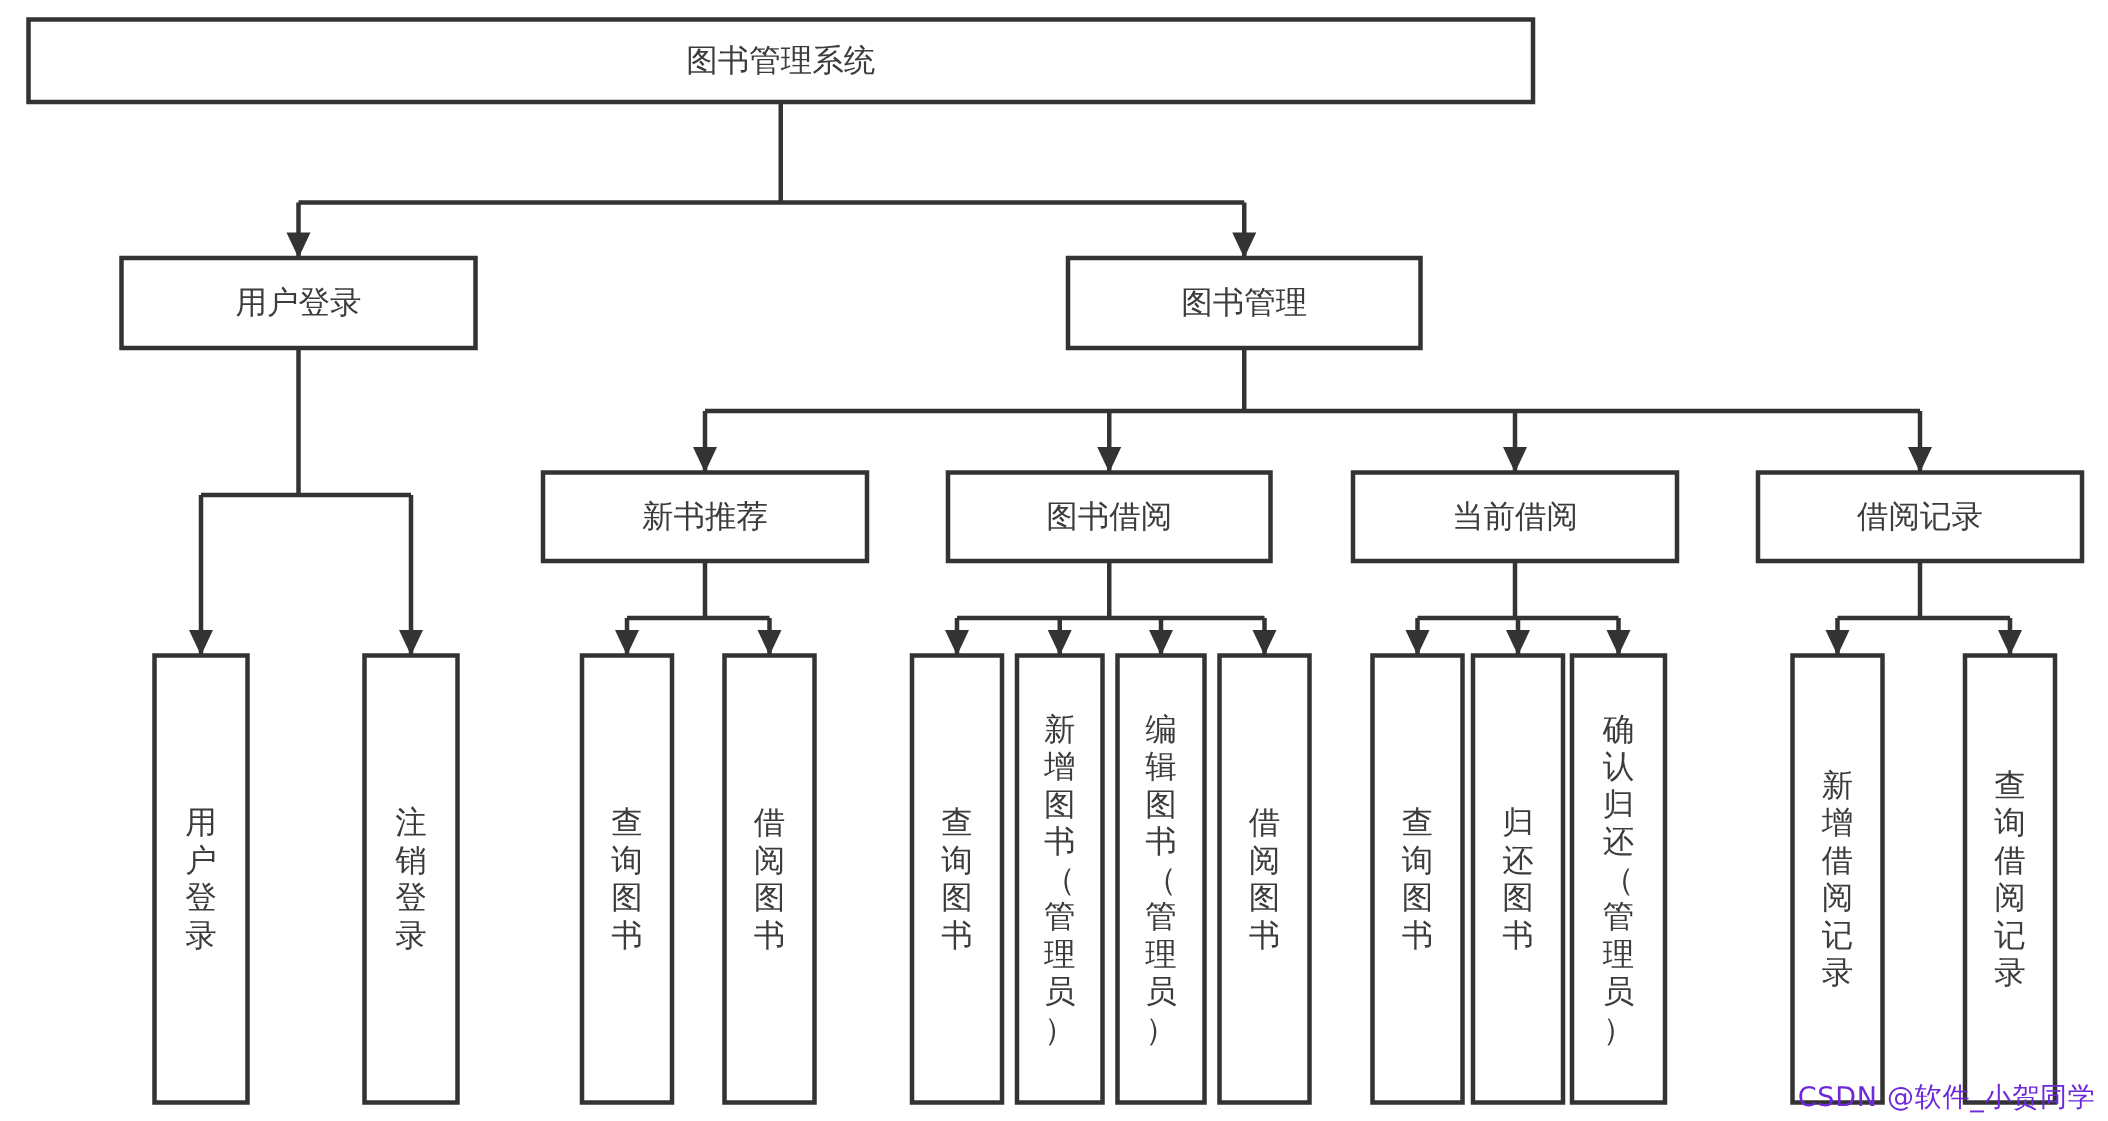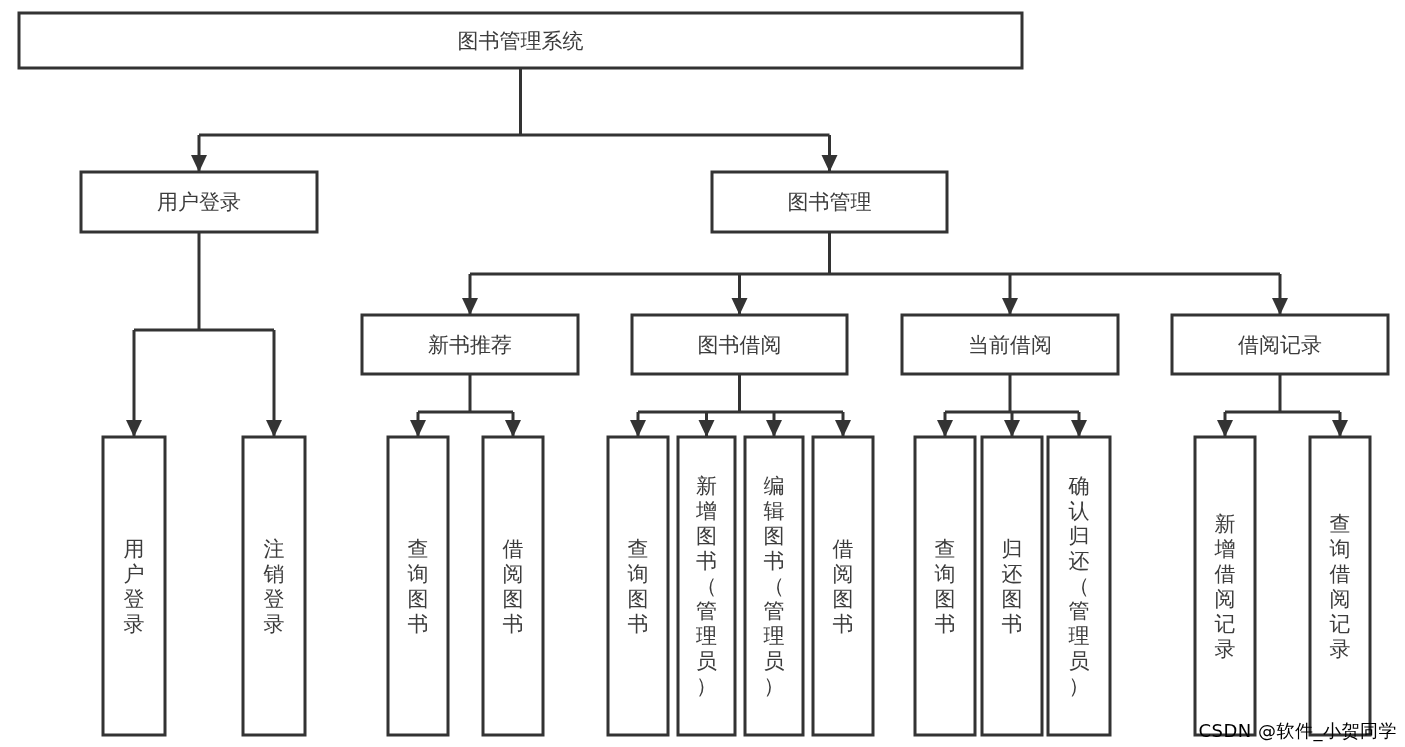--- a/index.html
+++ b/index.html
@@ -54,21 +54,21 @@
     font-family: "DejaVu Sans", "Liberation Sans", sans-serif;
     font-size: 21px;
     text-anchor: middle;
   }
   .watermark {
     position: absolute;
     right: 8px;
     bottom: 4px;
     font-family: "DejaVu Sans", "Liberation Sans", sans-serif;
     font-size: 18px;
-    color: #000000;
+    color: #6d28d9;
     white-space: nowrap;
     letter-spacing: 0.5px;
     user-select: none;
   }
 </style>
 </head>
 <body>
 
 <div id="canvas">
   <svg id="tree-svg" viewBox="0 0 1405 747">

